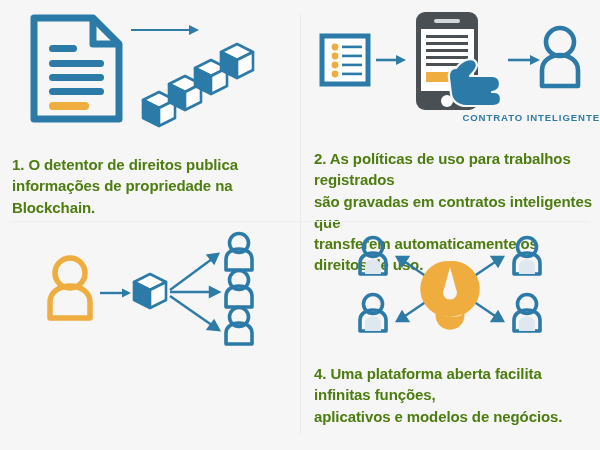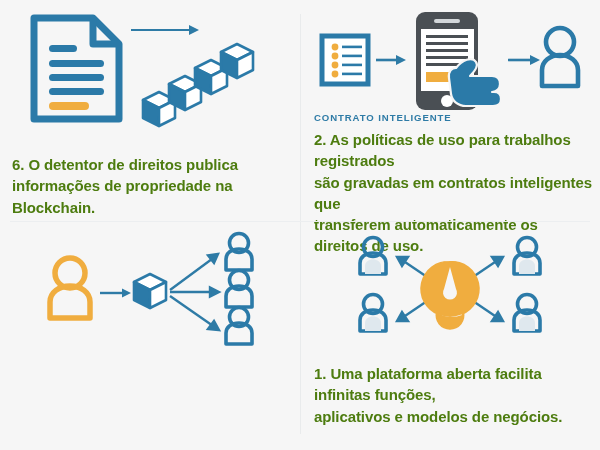--- a/index.html
+++ b/index.html
@@ -68,27 +68,27 @@
     white-space: pre-line;
     padding-left: 12px;
     padding-right: 8px;
   }
   .panel-1 .caption { padding-top: 15px; }
   .panel-2 .caption { padding-top: 2px; padding-left: 14px; }
   .panel-3 .caption { padding-top: 10px; }
   .panel-4 .caption { padding-top: 10px; padding-left: 14px; }
 
   .sublabel {
-    text-align: left;
+    text-align: right;
     font-size: 9.6px;
     font-weight: bold;
     letter-spacing: 0.9px;
     color: #2e7ba6;
     margin-top: -4px;
-    margin-bottom: 4px;
+    margin-bottom: 23px;
     padding-left: 14px;
   }
   .panel-1 .art { padding-top: 4px; }
   .panel-2 .art { height: 118px; padding-top: 6px; }
   .panel-3 .art { height: 128px; }
   .panel-4 .art { height: 128px; }
 </style>
 </head>
 <body>
 
@@ -139,21 +139,21 @@
             </g>
 
             <g>
               <path d="M198 40 L214 32 L230 40 L214 48 Z" fill="#ffffff"></path>
               <path d="M198 40 L214 48 L214 66 L198 58 Z" fill="#2b7aa8"></path>
               <path d="M230 40 L230 58 L214 66 L214 48 Z" fill="#ffffff"></path>
             </g>
           </g>
         </svg>
       </div>
-      <div class="caption">6. O detentor de direitos publica
+      <div class="caption">1. O detentor de direitos publica
 informações de propriedade na Blockchain.</div>
     </div>
 
     <div class="panel panel-2">
       <div class="art">
         <svg width="268" height="110" viewBox="0 0 268 110">
 
           <g>
             <rect x="6" y="30" width="46" height="48" fill="#ffffff" stroke="#2b7aa8" stroke-width="5"></rect>
             <circle cx="19" cy="41" r="3.4" fill="#f0ad3f"></circle>
@@ -295,18 +295,18 @@
             <path d="M20 98 V87 C20 81 25.5 77 33 77 C40.5 77 46 81 46 87 V98 Z" stroke-linejoin="round"></path>
             <path d="M25 98 V90 C25 86 28.5 83.5 33 83.5 C37.5 83.5 41 86 41 90 V98 Z" fill="#dfe8ee" stroke="none"></path>
           </g>
           <g fill="none" stroke="#2b7aa8" stroke-width="3.6">
             <circle cx="187" cy="71" r="9.5"></circle>
             <path d="M174 98 V87 C174 81 179.5 77 187 77 C194.5 77 200 81 200 87 V98 Z" stroke-linejoin="round"></path>
             <path d="M179 98 V90 C179 86 182.5 83.5 187 83.5 C191.5 83.5 195 86 195 90 V98 Z" fill="#dfe8ee" stroke="none"></path>
           </g>
         </svg>
       </div>
-      <div class="caption">1. Uma plataforma aberta facilita infinitas funções,
+      <div class="caption">4. Uma plataforma aberta facilita infinitas funções,
 aplicativos e modelos de negócios.</div>
     </div>
 
   </div>
 </div>
 
 </body></html>

